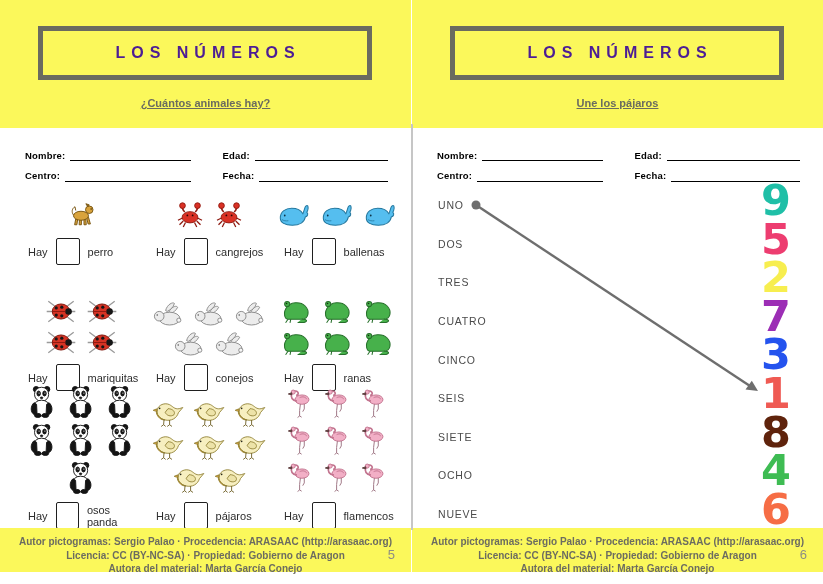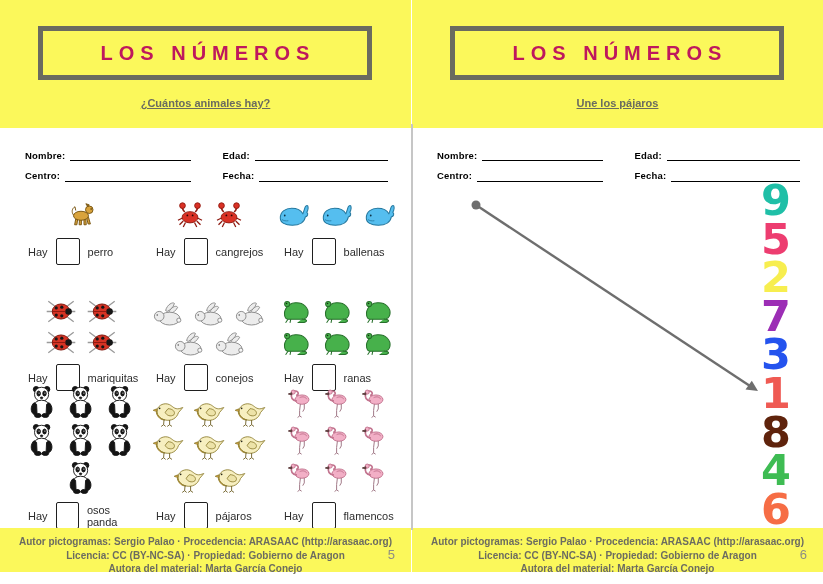--- a/index.html
+++ b/index.html
@@ -11,21 +11,21 @@
   .page { position:absolute; top:0; width:411px; height:584px; }
   #page-left { left:0; }
   #page-right { left:412px; }
   .divider { position:absolute; left:411px; top:124px; width:1.5px; height:406px; background:#c6c6c6; }
 
   .header { position:absolute; top:0; left:0; right:0; height:128px; background:#FBF85B; }
   .title-box {
     position:absolute; left:38px; top:26px; width:334px; height:54px;
     border:5px solid #6A6B5F; display:flex; align-items:center; justify-content:center;
   }
-  .title { font-size:20px; font-weight:bold; letter-spacing:6px; color:#be185d; white-space:nowrap; padding-left:6px; }
+  .title { font-size:16px; font-weight:bold; letter-spacing:6px; color:#4c1d95; white-space:nowrap; padding-left:6px; }
   .subtitle { position:absolute; top:97px; left:0; right:0; text-align:center; font-size:11px; font-weight:bold; color:#6A6B5F;text-decoration:underline; }
 
   .fields { position:absolute; top:150px; left:25px; right:23px; }
   .frow { display:flex; gap:32px; margin-bottom:9px; }
   .fcell { flex:1; display:flex; align-items:flex-end; }
   .flabel { font-size:9.5px; font-weight:bold; color:#000; margin-right:5px; line-height:1.2; letter-spacing:0.2px; }
   .fline { flex:1; border-bottom:1.6px solid #000; height:9px; }
 
   
   .cell { position:absolute; width:122px; display:flex; flex-direction:column; }
@@ -483,20 +483,31 @@
           <span class="flabel">Centro:</span>
           <span class="fline"></span>
         </div>
       <div class="fcell">
           <span class="flabel">Fecha:</span>
           <span class="fline"></span>
         </div>
     </div>
   </div>
 
+  <div class="words">
+    <div class="word">UNO</div>
+    <div class="word">DOS</div>
+    <div class="word">TRES</div>
+    <div class="word">CUATRO</div>
+    <div class="word">CINCO</div>
+    <div class="word">SEIS</div>
+    <div class="word">SIETE</div>
+    <div class="word">OCHO</div>
+    <div class="word">NUEVE</div>
+  </div>
 
   <div class="numbers">
     <div class="num" style="color: rgb(31, 191, 167);">9</div>
     <div class="num" style="color: rgb(237, 61, 112);">5</div>
     <div class="num" style="color: rgb(247, 238, 79);">2</div>
     <div class="num" style="color: rgb(156, 46, 181);">7</div>
     <div class="num" style="color: rgb(36, 83, 238);">3</div>
     <div class="num" style="color: rgb(239, 90, 83);">1</div>
     <div class="num" style="color: rgb(95, 35, 12);">8</div>
     <div class="num" style="color: rgb(62, 188, 83);">4</div>

